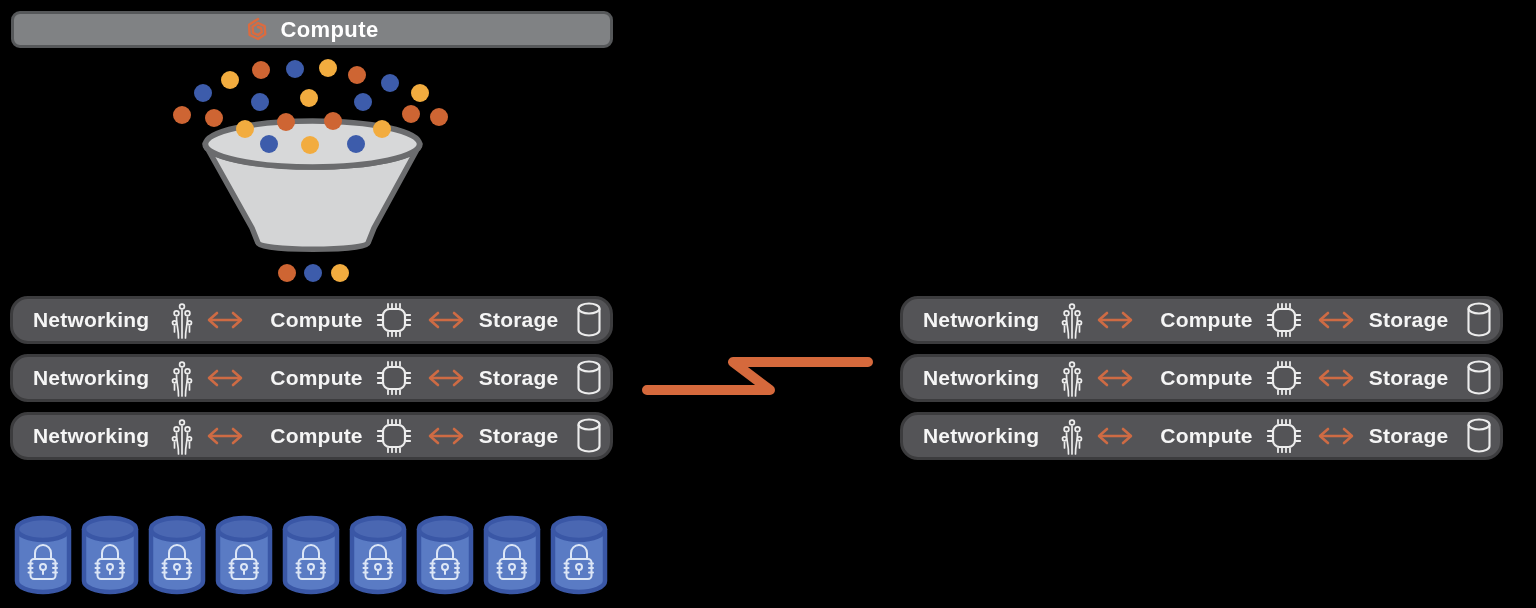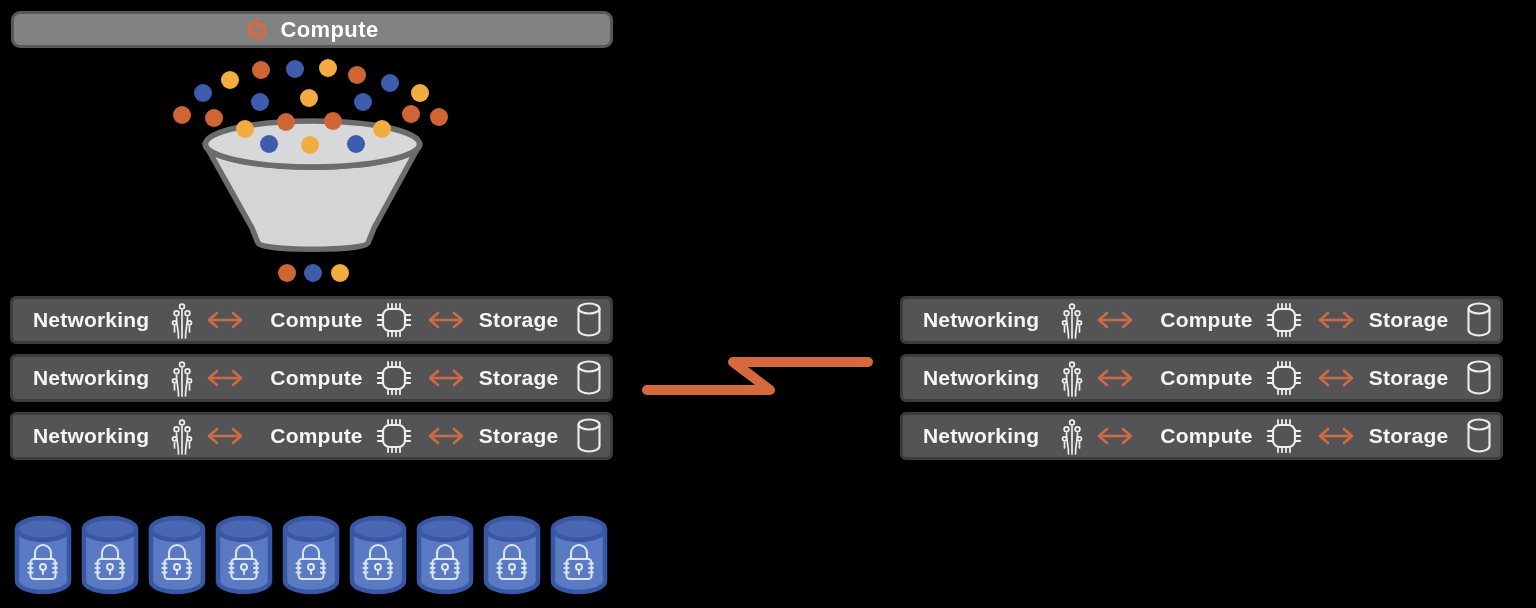--- a/index.html
+++ b/index.html
@@ -33,21 +33,21 @@
 
   
   .cluster { position:absolute; display:flex; flex-direction:column; gap:10px; }
   #left-cluster  { left:10px;  top:296px; }
   #right-cluster { left:900px; top:296px; }
 
   .node-bar {
     width:603px; height:48px;
     background:#545457;
     border:3px solid #3C3C3E;
-    border-radius:6px;
+    border-radius:18px;
     display:flex; align-items:center;
     color:#F5F5F5;
   }
   .nb-label { font-size:21px; font-weight:700; letter-spacing:.2px; white-space:nowrap; }
   .nb-label.networking { margin-left:20px; }
   .icon-net    { margin-left:20px; }
   .icon-arrow1 { margin-left:9px;  }
   .nb-label.compute    { margin-left:24px; }
   .icon-chip   { margin-left:11px; }
   .icon-arrow2 { margin-left:11px; }

